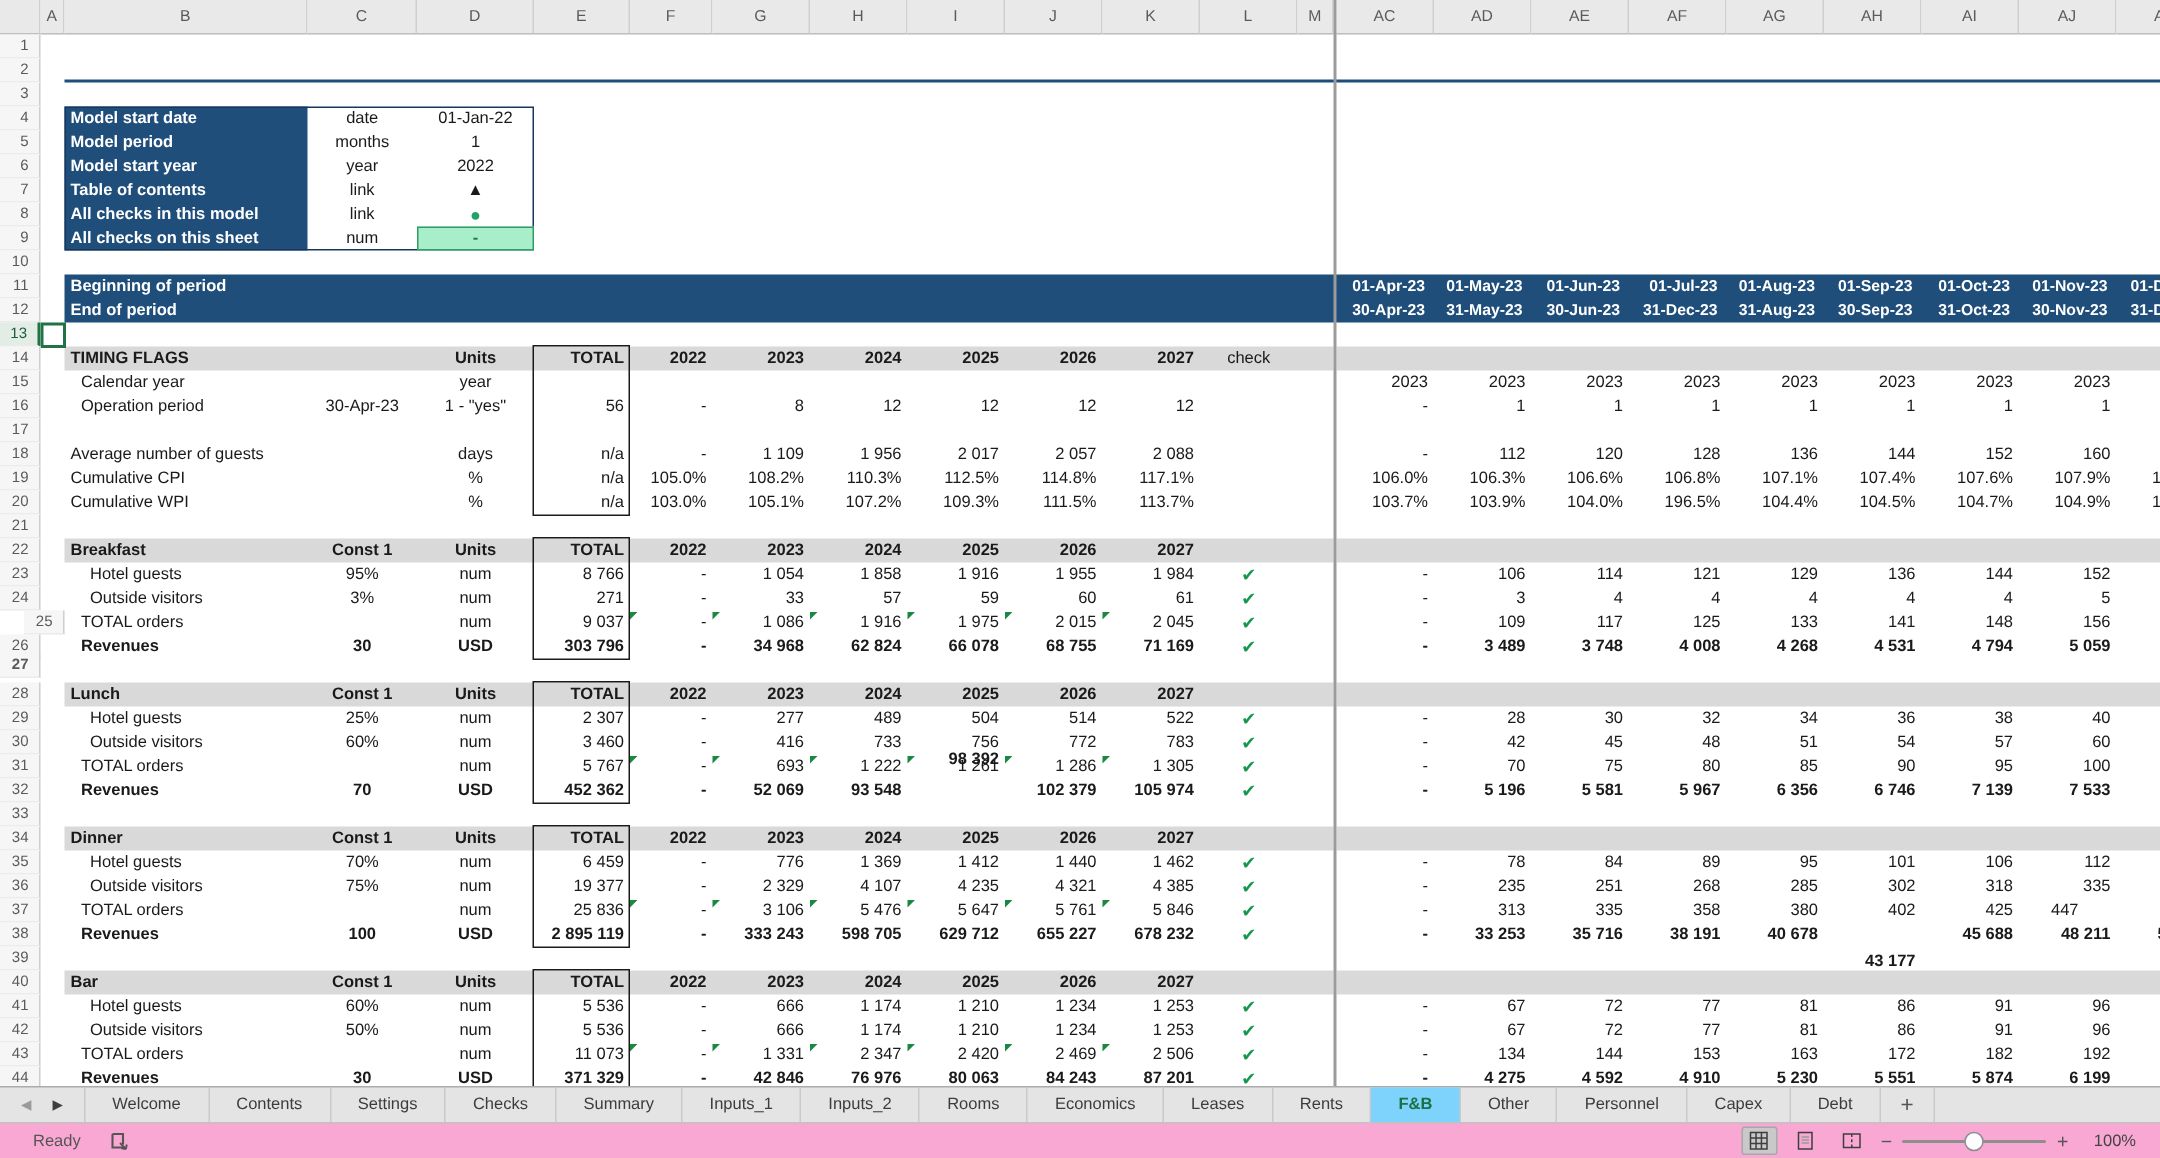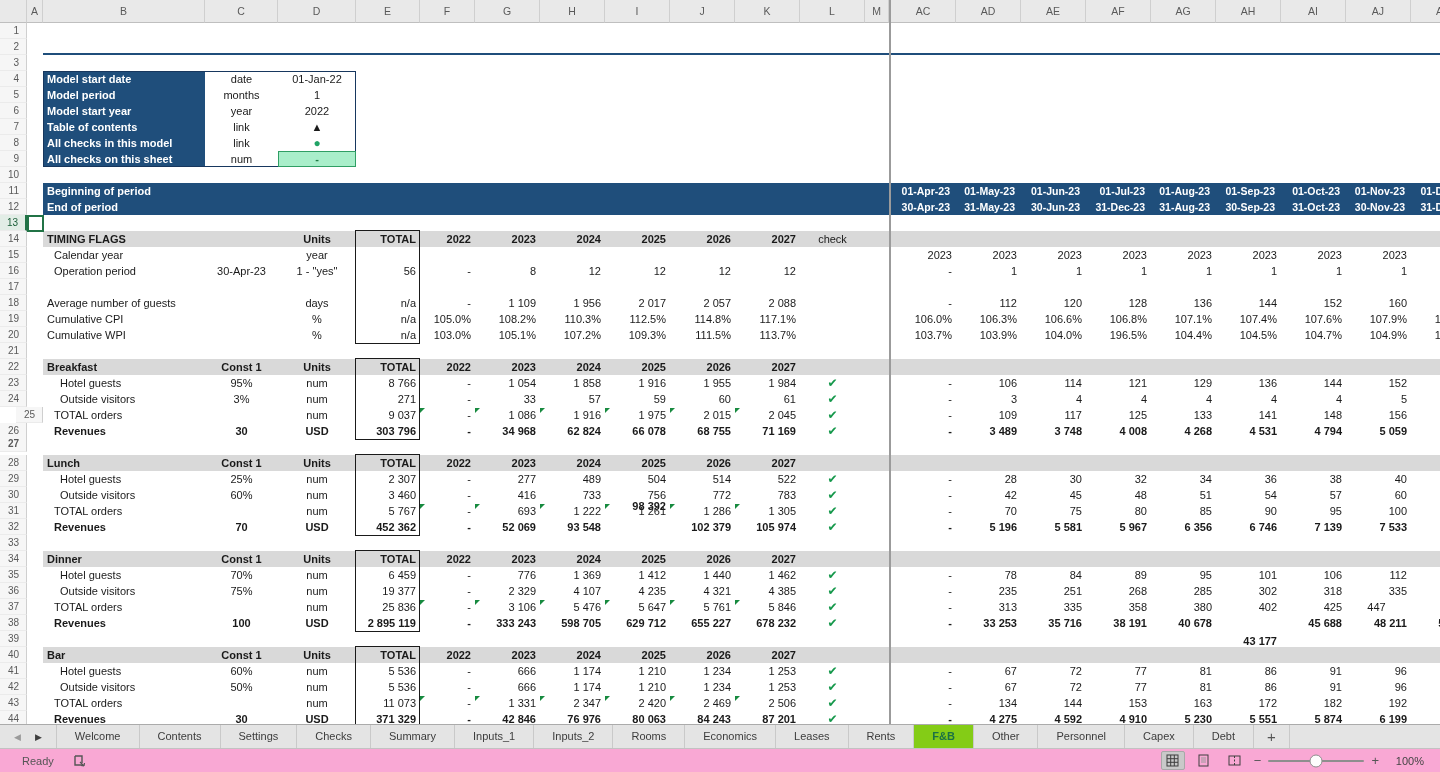--- a/index.html
+++ b/index.html
@@ -25,21 +25,21 @@
   .rowhdr{position:absolute;left:0;width:27px;height:16px;line-height:16px;background:#F6F6F6;
           border-right:1px solid #CFCFCF;border-bottom:1px solid #EBEBEB;box-sizing:border-box;
           font-size:10px;color:#5A5A5A;text-align:right;padding-right:7px;}
   .rowhdr.active{background:#E2EDE6;border-right:2px solid #217346;color:#1B5E38;}
   .tabbar{position:absolute;left:0;top:724px;width:1440px;height:24px;background:#E4E4E4;
           border-top:1px solid #ABABAB;box-sizing:border-box;display:flex;align-items:stretch;}
   .tabscroll{display:flex;align-items:center;gap:14px;padding:0 14px;font-size:9px;}
   .tab{padding:0 18px;line-height:23px;font-size:11px;color:#3C3C3C;border-right:1px solid #C9C9C9;
        cursor:default;}
   .tab.first{border-left:1px solid #C9C9C9;}
-  .tab.active{background:#84cc16;color:#1B7145;font-weight:bold;}
+  .tab.active{background:#7dd3fc;color:#1B7145;font-weight:bold;}
   .tab.add{padding:0 13px;font-size:15px;color:#555;}
   .statusbar{position:absolute;left:0;top:748px;width:1440px;height:24px;background:#f9a8d4;
              border-top:1px solid #C2C2C2;box-sizing:border-box;display:flex;align-items:center;
              font-size:11px;color:#555;}
   .sb-left{display:flex;align-items:center;gap:18px;padding-left:22px;flex:0 0 auto;}
   .sb-right{margin-left:auto;display:flex;align-items:center;gap:7px;padding-right:16px;}
   .viewbtn{width:24px;height:19px;display:flex;align-items:center;justify-content:center;border-radius:2px;}
   .viewbtn.active{background:#C9C9C9;border:1px solid #A8A8A8;box-sizing:border-box;}
   .zoomtrack{position:relative;width:96px;height:2px;background:#8E8E8E;border-radius:1px;}
   .zoomthumb{position:absolute;left:50%;top:50%;transform:translate(-50%,-50%);

